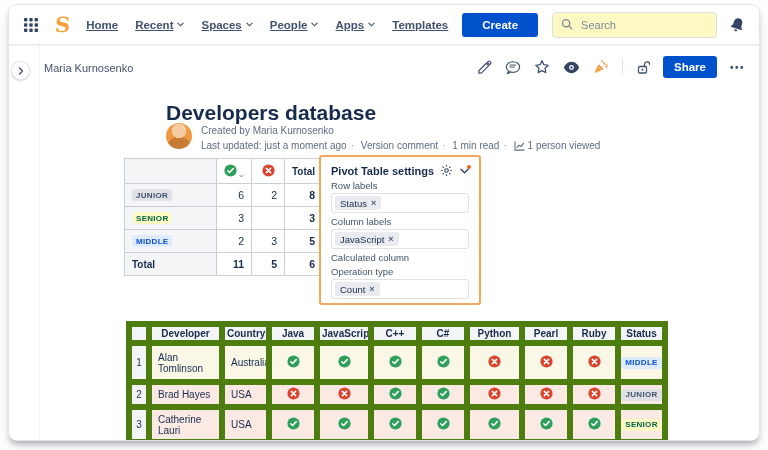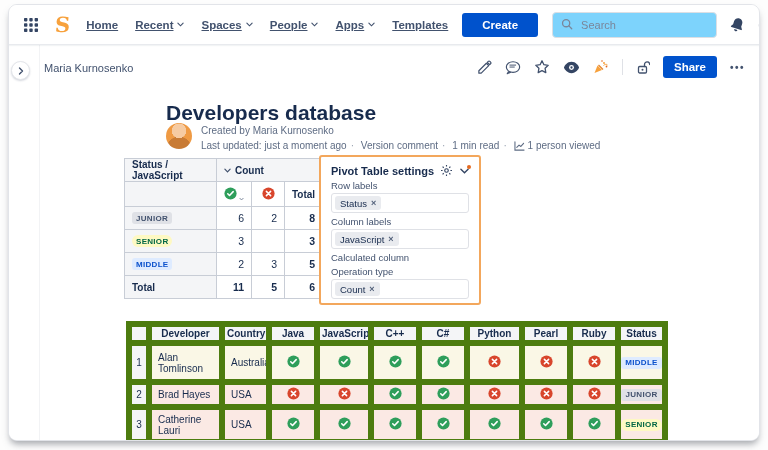--- a/index.html
+++ b/index.html
@@ -13,21 +13,21 @@
     border-bottom:1px solid #e8eaee;box-shadow:0 1px 1px rgba(9,30,66,0.05);position:relative;z-index:5;background:#fff;}
   .appgrid{display:inline-flex;flex-shrink:0;cursor:pointer;}
   .logo-s{font-weight:800;font-size:21px;color:#F7A13C;line-height:1;margin:0 2px;cursor:pointer;
     font-family:"DejaVu Serif","Liberation Serif",serif;transform:skewX(-4deg);}
   .navmenu{display:flex;align-items:center;gap:17px;}
   .navitem{font-size:11.5px;color:#42526E;font-weight:600;display:inline-flex;align-items:center;gap:4px;cursor:pointer;white-space:nowrap;text-decoration:underline;}
   .btn-blue{background:#0747C8;background:#0052CC;color:#fff;font-size:11.5px;font-weight:600;
     border:none;border-radius:3px;padding:6px 20px;cursor:pointer;}
   .top-right{margin-left:auto;display:flex;align-items:center;gap:12px;}
   .searchbox{width:165px;height:26px;border:1.5px solid #DCDFE4;border-radius:4px;display:flex;
-    align-items:center;padding:0 8px;gap:6px;background:#7dd3fc;}
+    align-items:center;padding:0 8px;gap:6px;background:#fef9c3;}
   .searchbox input{border:none;outline:none;font-size:11px;color:#42526E;width:100%;
     font-family:"Liberation Sans",sans-serif;background:transparent;}
   .searchbox input::placeholder{color:#7A869A;}
   
   .content{position:relative;height:397px;background:#fff;}
   .vline{position:absolute;left:30px;top:0;bottom:0;width:1px;background:#F2F3F5;}
   .expand-btn{position:absolute;left:2px;top:16px;width:19px;height:19px;border-radius:50%;
     background:#fff;border:1px solid #E4E6EA;box-shadow:0 1px 2px rgba(9,30,66,0.18);
     display:flex;align-items:center;justify-content:center;cursor:pointer;z-index:4;}
   .breadcrumb{position:absolute;left:35px;top:17px;font-size:11px;color:#42526E;cursor:pointer;}
@@ -246,28 +246,20 @@
     </div>
 
     <table class="pivot">
       <colgroup>
           <col style="width:92px">
           <col style="width:35px">
           <col style="width:33px">
           <col style="width:38px">
         </colgroup>
       <tbody>
-          <tr class="hdr1">
-        <td class="ph">Status / JavaScript</td>
-        <td class="ph" colspan="3"><span class="chev-inline">
-                <svg width="7" height="5" viewBox="0 0 8 5">
-                  <path d="M1 1l3 3 3-3" fill="none" stroke="#42526E" stroke-width="1.4" stroke-linecap="round"></path>
-                </svg>
-              </span><span>Count</span></td>
-      </tr>
       <tr class="hdr2">
         <td class="ph"></td>
         <td><span class="skill-ic" id="pivot-check-ic">
                 <svg width="13" height="13" viewBox="0 0 16 16">
                   <circle cx="8" cy="8" r="7.5" fill="#2E9E5B"></circle>
                   <path d="M4.6 8.3l2.2 2.2 4.5-4.8" fill="none" stroke="#fff" stroke-width="1.9" stroke-linecap="round" stroke-linejoin="round"></path>
                 </svg>
               </span><span class="sortchev">
                 <svg width="5" height="4" viewBox="0 0 8 5">
                   <path d="M1 1l3 3 3-3" fill="none" stroke="#7A869A" stroke-width="1.6"></path>

